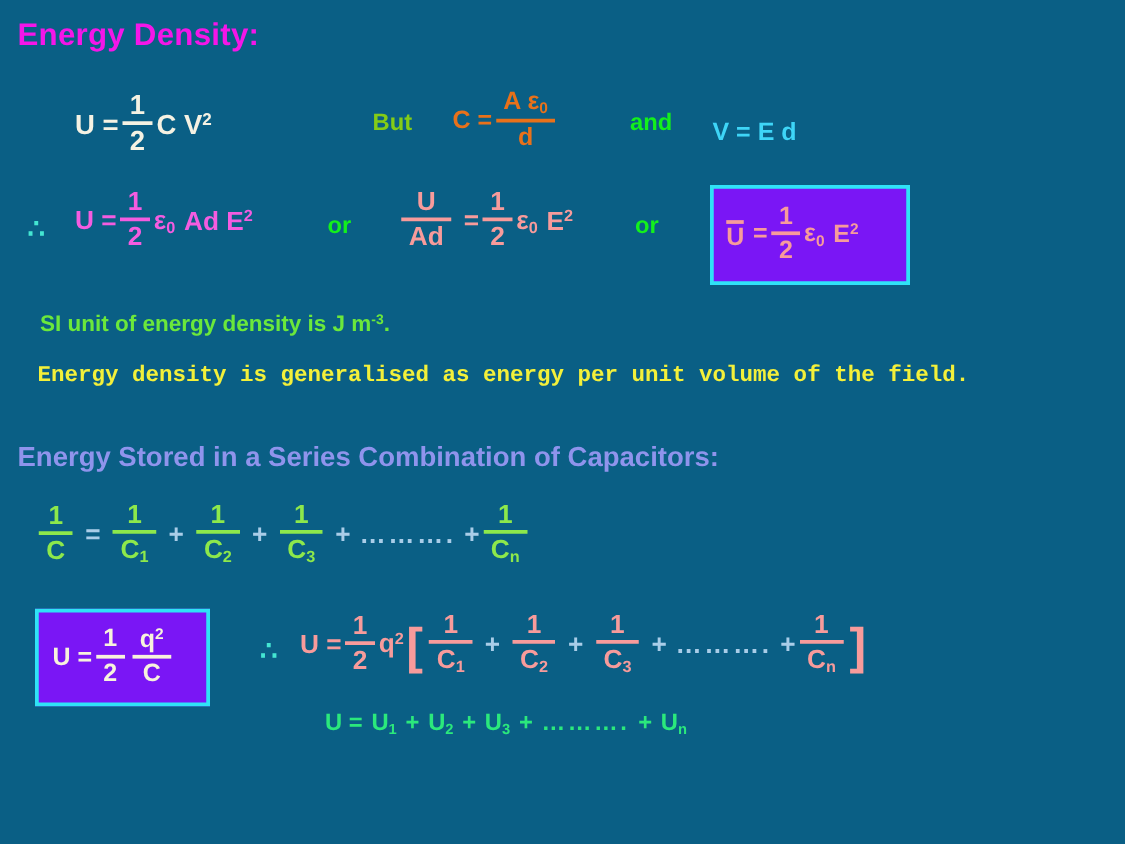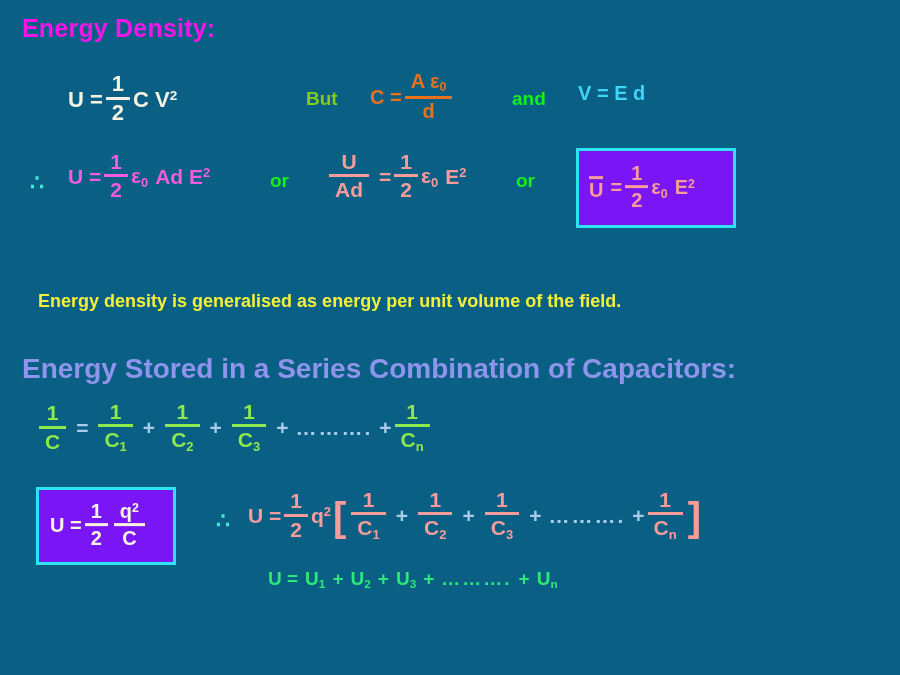--- a/index.html
+++ b/index.html
@@ -13,21 +13,21 @@
     position: relative;
     overflow: hidden;
     font-family: "Liberation Sans", sans-serif;
     font-weight: bold;
   }
   .slide {
     position: absolute;
     inset: 0;
     background: #0a5f85;
   }
-  .abs { position: absolute; white-space: nowrap; margin-left: 8px; }
+  .abs { position: absolute; white-space: nowrap; }
 
   
   #title {
     left: 14px; top: 14px;
     font-size: 25px;
     color: #F416E8;
     letter-spacing: .2px;
   }
 
   
@@ -52,21 +52,21 @@
   sub { font-size: 62%; vertical-align: -0.28em; font-weight: bold; }
   sup { font-size: 62%; vertical-align: 0.52em; font-weight: bold; }
   .sp { display: inline-block; width: 7px; }
   .ovl { border-top: 3px solid currentColor; padding-top: 1px; display: inline-block; line-height: 1; }
 
   
   #eq-uhalfcv { left: 60px; top: 74px; font-size: 22px; color: #F5F2E3; }
   #but-label  { left: 298px; top: 88px; font-size: 19px; color: #84cc16; }
   #eq-cae0d   { left: 362px; top: 72px; font-size: 20px; color: #E8711A; }
   #and-label  { left: 504px; top: 88px; font-size: 19px; color: #13F01C; text-align: center; }
-  #eq-ved     { left: 570px; top: 82px; font-size: 20px; color: #3ED5F7; }
+  #eq-ved     { left: 570px; top: 95px; font-size: 20px; color: #3ED5F7; }
 
   
   #therefore-1 { left: 22px; top: 170px; font-size: 22px; color: #44E6D2; }
   #eq-u-halfe0 { left: 60px; top: 152px; font-size: 21px; color: #F45CE0; }
   #or-1        { left: 262px; top: 170px; font-size: 19px; color: #13F01C; }
   #eq-uad      { left: 318px; top: 152px; font-size: 21px; color: #F79B9B; }
   #or-2        { left: 508px; top: 170px; font-size: 19px; color: #13F01C; }
 
   .boxeq {
     background: #7A16F5;
@@ -80,26 +80,26 @@
     font-size: 20px;
   }
   #box-udens .inner {
     position: absolute;
     left: 10px; top: 50%;
     transform: translateY(-50%);
   }
 
   
   #si-unit   { left: 32px; top: 249px; font-size: 18px; color: #6BE83B; }
-  #gen-stmt  { left: 30px; top: 291px; font-size: 18px; color: #F3F03A; }
+  #gen-stmt  { left: 30px; top: 291px; font-size: 18px; color: #F3F03A; font-family: Liberation Mono, monospace; }
 
   
   #series-heading {
     left: 14px; top: 353px;
-    font-size: 28px;
+    font-size: 22px;
     color: #8F94EC;
   }
 
   
   #eq-series { left: 28px; top: 402px; font-size: 21px; color: #8DE84B; }
   .op-blue { color: #A9CDE8; }
   .dots { letter-spacing: 2px; }
 
   
   #box-uq2c {
@@ -214,20 +214,23 @@
         <span class="num">1</span>
         <span class="bar"></span>
         <span class="den">2</span>
       </span>
       <span><span>ε</span><sub>0</sub></span>
       <span class="sp"></span>
       <span><span>E</span><sup>2</sup></span>
     </div>
   </div>
 
+  <div class="abs" id="si-unit">
+    <span>SI unit of energy density is J m</span><sup>-3</sup><span>.</span>
+  </div>
 
   <div class="abs" id="gen-stmt">Energy density is generalised as energy per unit volume of the field.</div>
 
   <div class="abs" id="series-heading">Energy Stored in a Series Combination of Capacitors:</div>
 
   <div class="abs row" id="eq-series">
     <span class="frac">
       <span class="num">1</span>
       <span class="bar"></span>
       <span class="den">C</span>

